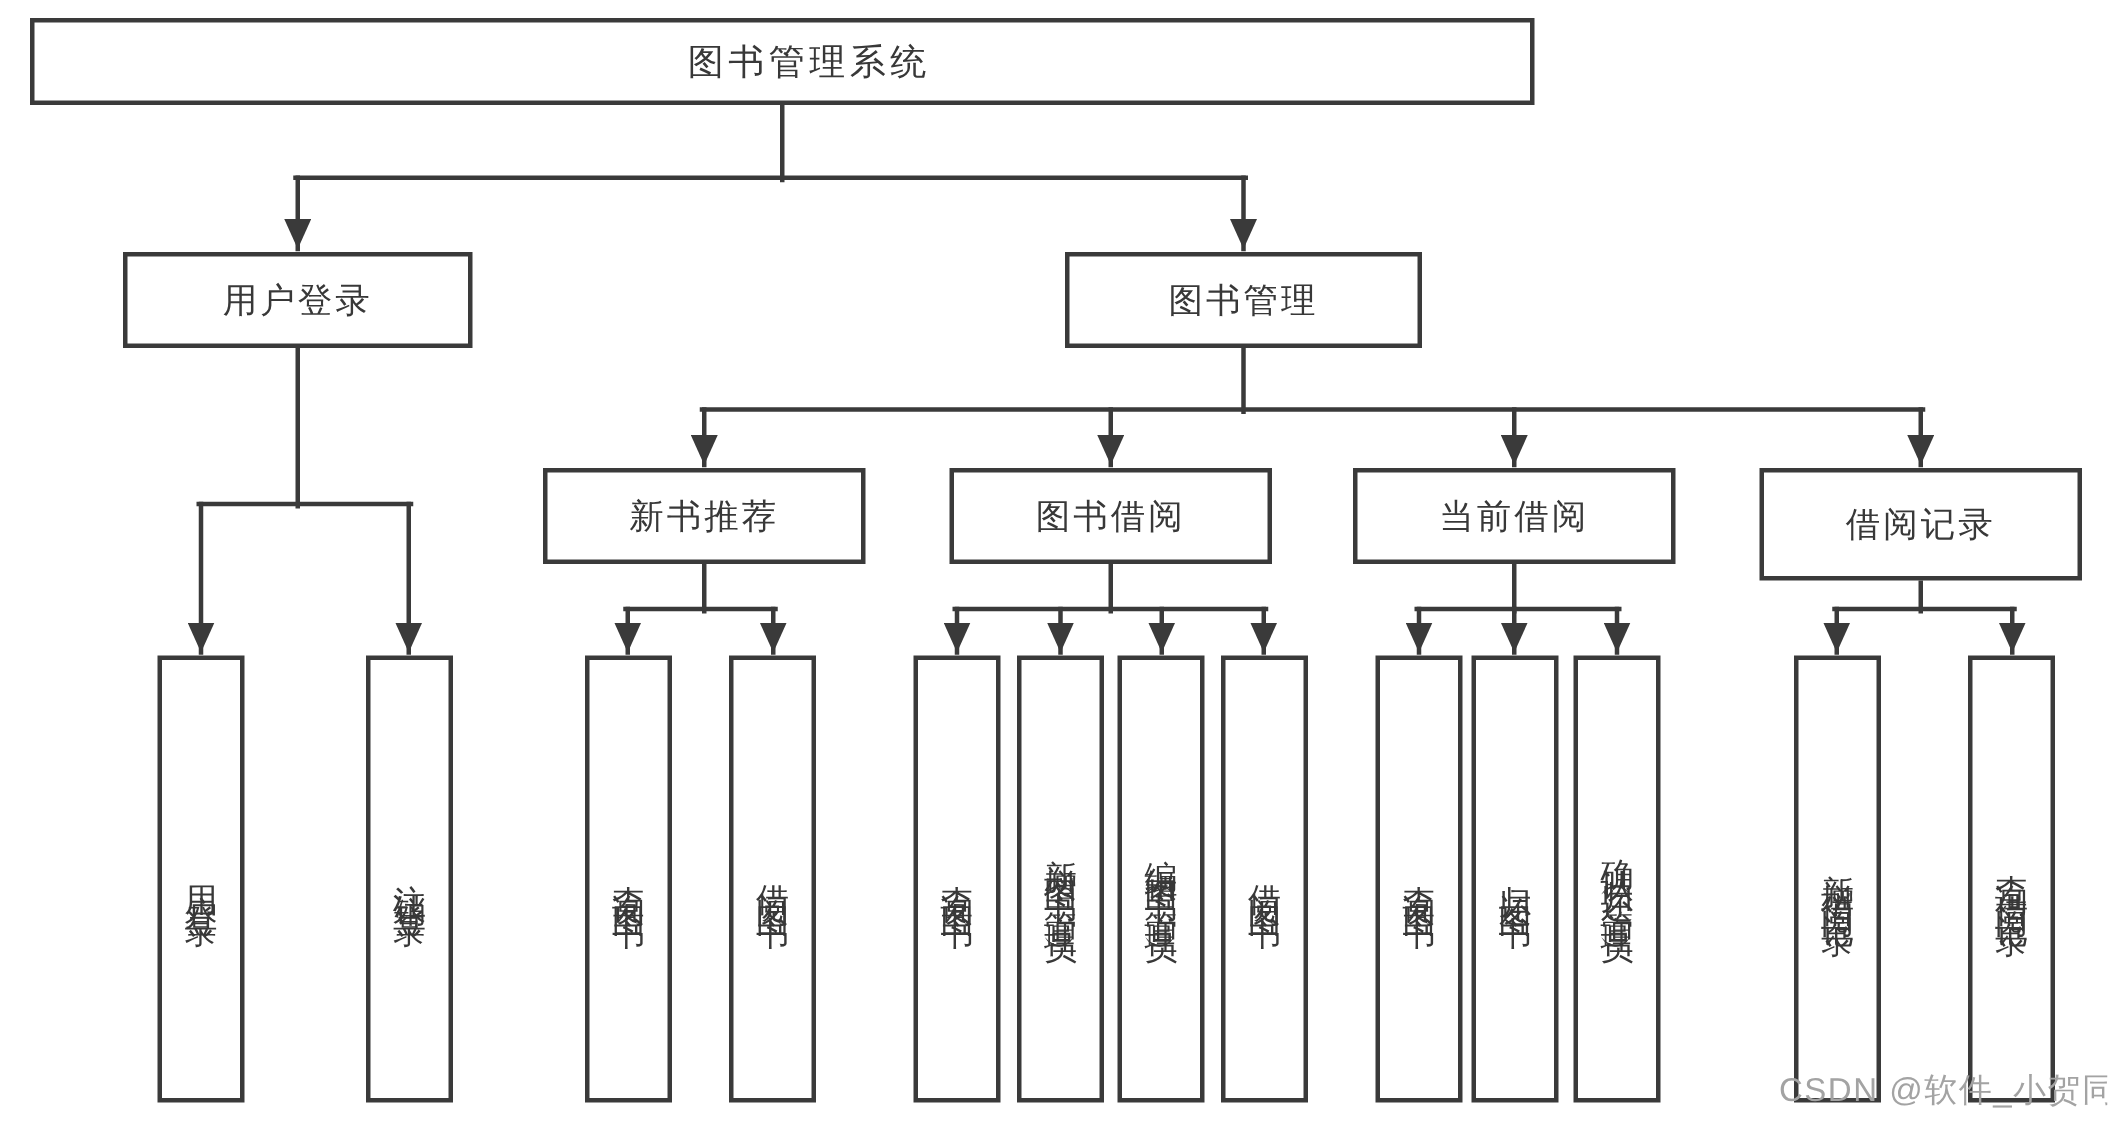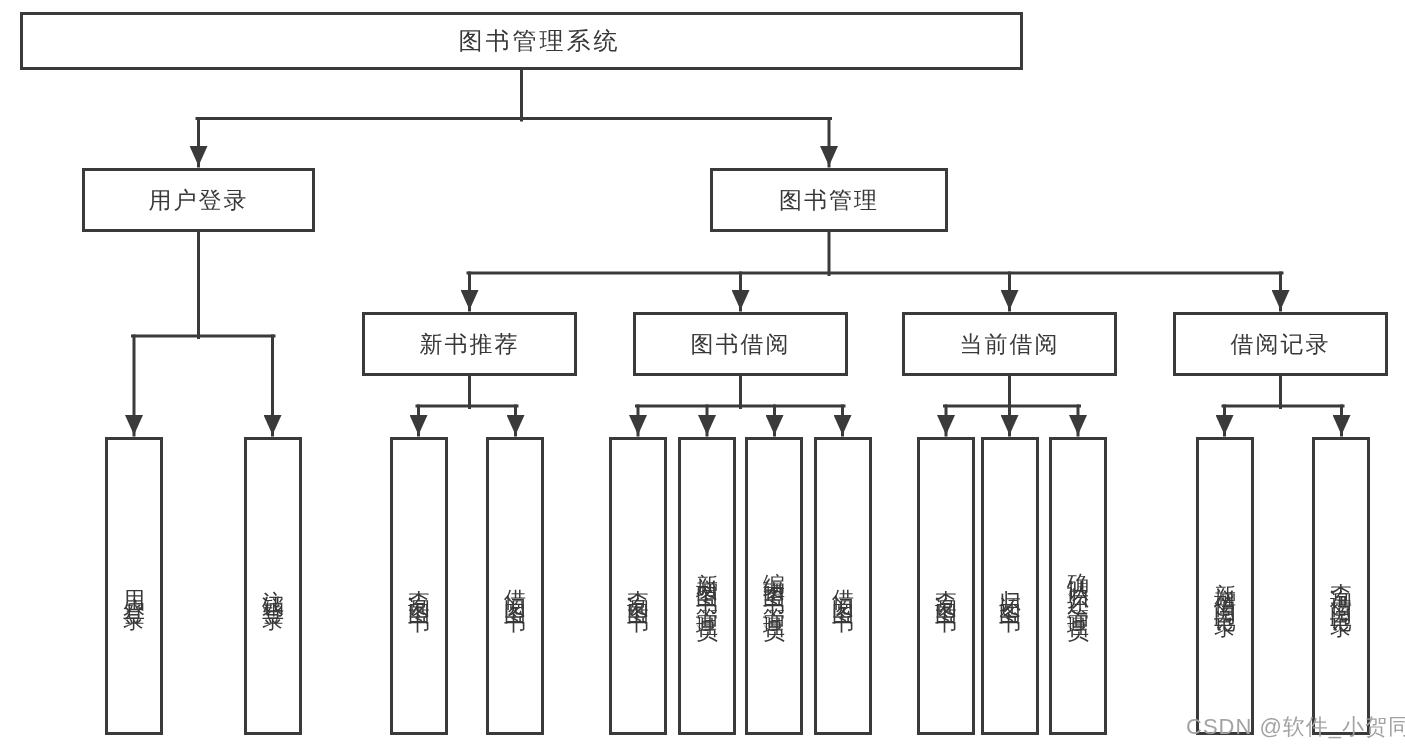--- a/index.html
+++ b/index.html
@@ -109,21 +109,21 @@
 
   <div class="node h" style="left:710px;top:168px;width:238px;height:64px">
     <span>图书管理</span>
   </div>
   <div class="node h" style="left:902px;top:312px;width:215px;height:64px">
     <span>当前借阅</span>
   </div>
   <div class="node h" style="left:633px;top:312px;width:215px;height:64px">
     <span>图书借阅</span>
   </div>
-  <div class="node h" style="left:1173px;top:312px;width:215px;height:64px">
+  <div class="node h" style="left:1173px;top:312px;width:215px;height:75px">
     <span>借阅记录</span>
   </div>
 
   <div class="node v" style="left:105px;top:437px;width:58px;height:298px">
     <span>用户登录</span>
   </div>
   <div class="node v" style="left:244px;top:437px;width:58px;height:298px">
     <span>注销登录</span>
   </div>
 

